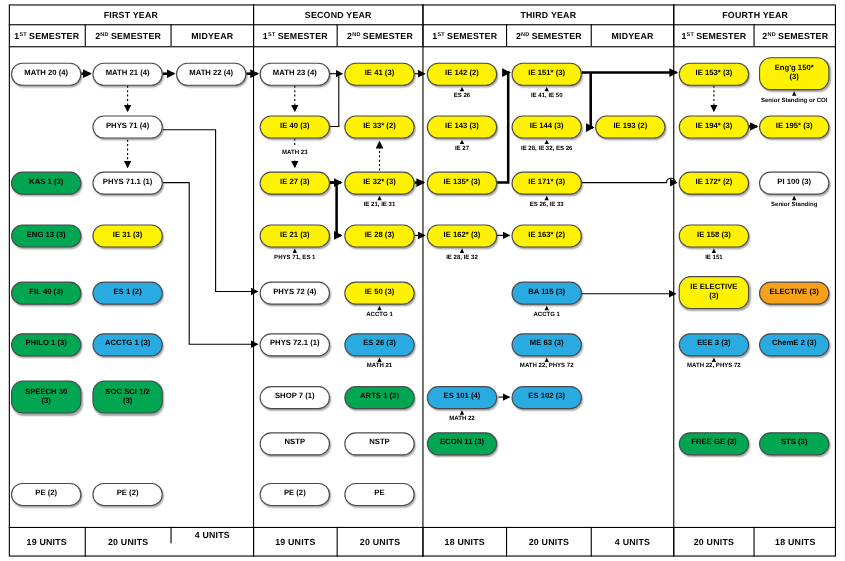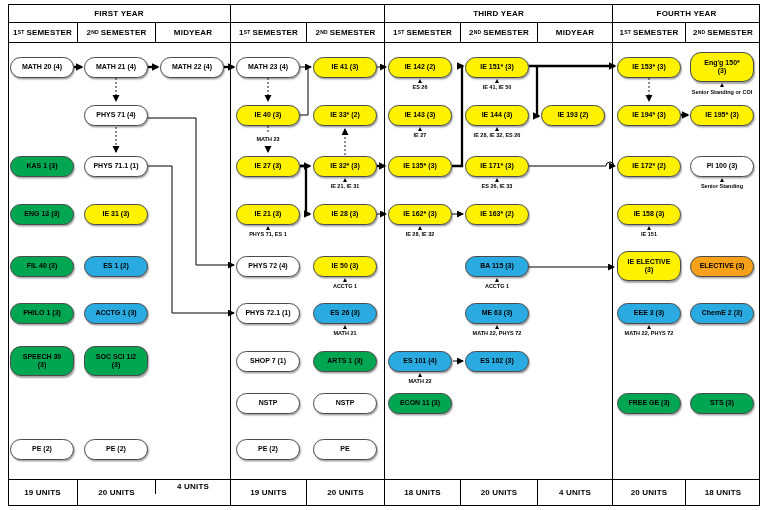--- a/index.html
+++ b/index.html
@@ -69,20 +69,23 @@
     <div id="frame" style="left: 8px; top: 4px; width: 752px; height: 502px; position: absolute;"></div>
     <div class="line" style="left: 8px; top: 22px; width: 752px; height: 0px; position: absolute; border-top: 1px solid rgb(0, 0, 0);"></div>
     <div class="line" style="left: 8px; top: 42px; width: 752px; height: 0px; position: absolute; border-top: 1px solid rgb(0, 0, 0);"></div>
     <div class="line" style="left: 8px; top: 479px; width: 752px; height: 0px; position: absolute; border-top: 1px solid rgb(0, 0, 0);"></div>
     <div class="line" style="left: 230px; top: 4px; width: 0px; height: 502px; position: absolute; border-left: 1px solid rgb(0, 0, 0);"></div>
     <div class="line" style="left: 384px; top: 4px; width: 0px; height: 502px; position: absolute; border-left: 1px solid rgb(0, 0, 0);"></div>
     <div class="line" style="left: 612px; top: 4px; width: 0px; height: 502px; position: absolute; border-left: 1px solid rgb(0, 0, 0);"></div>
     <div class="ycell" style="left: 8px; top: 4px; width: 222px; height: 18px; position: absolute; text-align: right;">
       <span>FIRST YEAR</span>
     </div>
+    <div class="ycell bl" style="left: 230px; top: 4px; width: 154px; height: 18px; position: absolute;">
+      <span>SECOND YEAR</span>
+    </div>
     <div class="ycell bl" style="left: 612px; top: 4px; width: 148px; height: 18px; position: absolute;">
       <span>FOURTH YEAR</span>
     </div>
     <div class="ycell bl" style="left: 384px; top: 4px; width: 228px; height: 18px; position: absolute;">
       <span>THIRD YEAR</span>
     </div>
     <div class="hcell" style="left: 8px; top: 22px; width: 69px; height: 20px; position: absolute;">
       <span>1</span>
       <sup>ST</sup>
       <span class="rest">SEMESTER</span>

